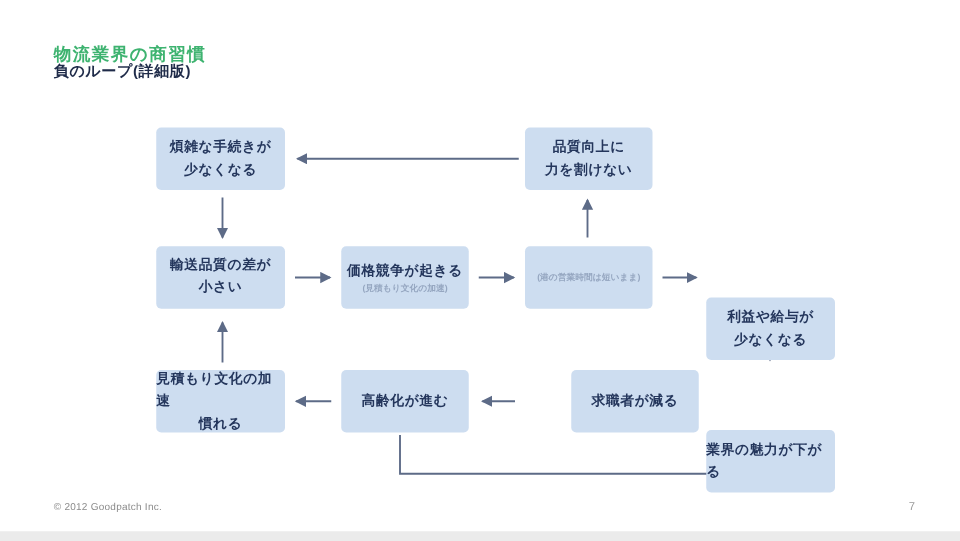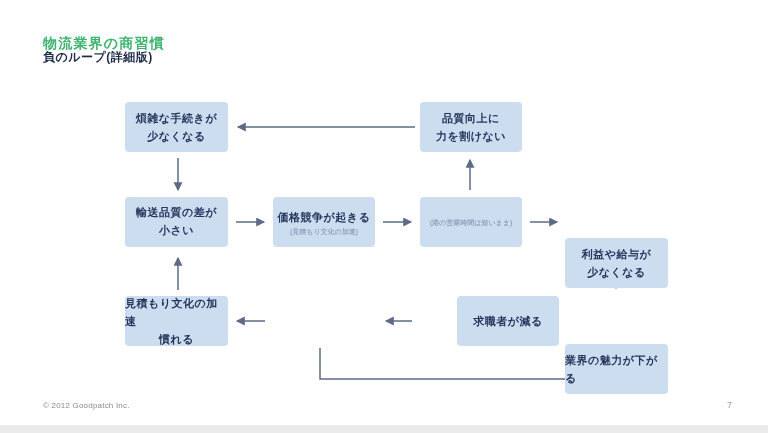--- a/index.html
+++ b/index.html
@@ -98,20 +98,23 @@
   <div class="node" style="left:565px; top:197px; width:103px; height:50px;margin-top:41px;">
     <span>利益や給与が</span>
     <span>少なくなる</span>
   </div>
 
   <div class="node" style="left:125px; top:296px; width:103px; height:50px;">
     <span>見積もり文化の加速</span>
     <span>慣れる</span>
   </div>
 
+  <div class="node" style="left:273px; top:296px; width:102px; height:50px;">
+    <span>高齢化が進む</span>
+  </div>
 
   <div class="node" style="left:420px; top:296px; width:102px; height:50px;margin-left:37px;">
     <span>求職者が減る</span>
   </div>
 
   <div class="node" style="left:565px; top:296px; width:103px; height:50px;margin-top:48px;">
     <span>業界の魅力が下がる</span>
   </div>
 
   <div class="footer-copyright">© 2012 Goodpatch Inc.</div>

